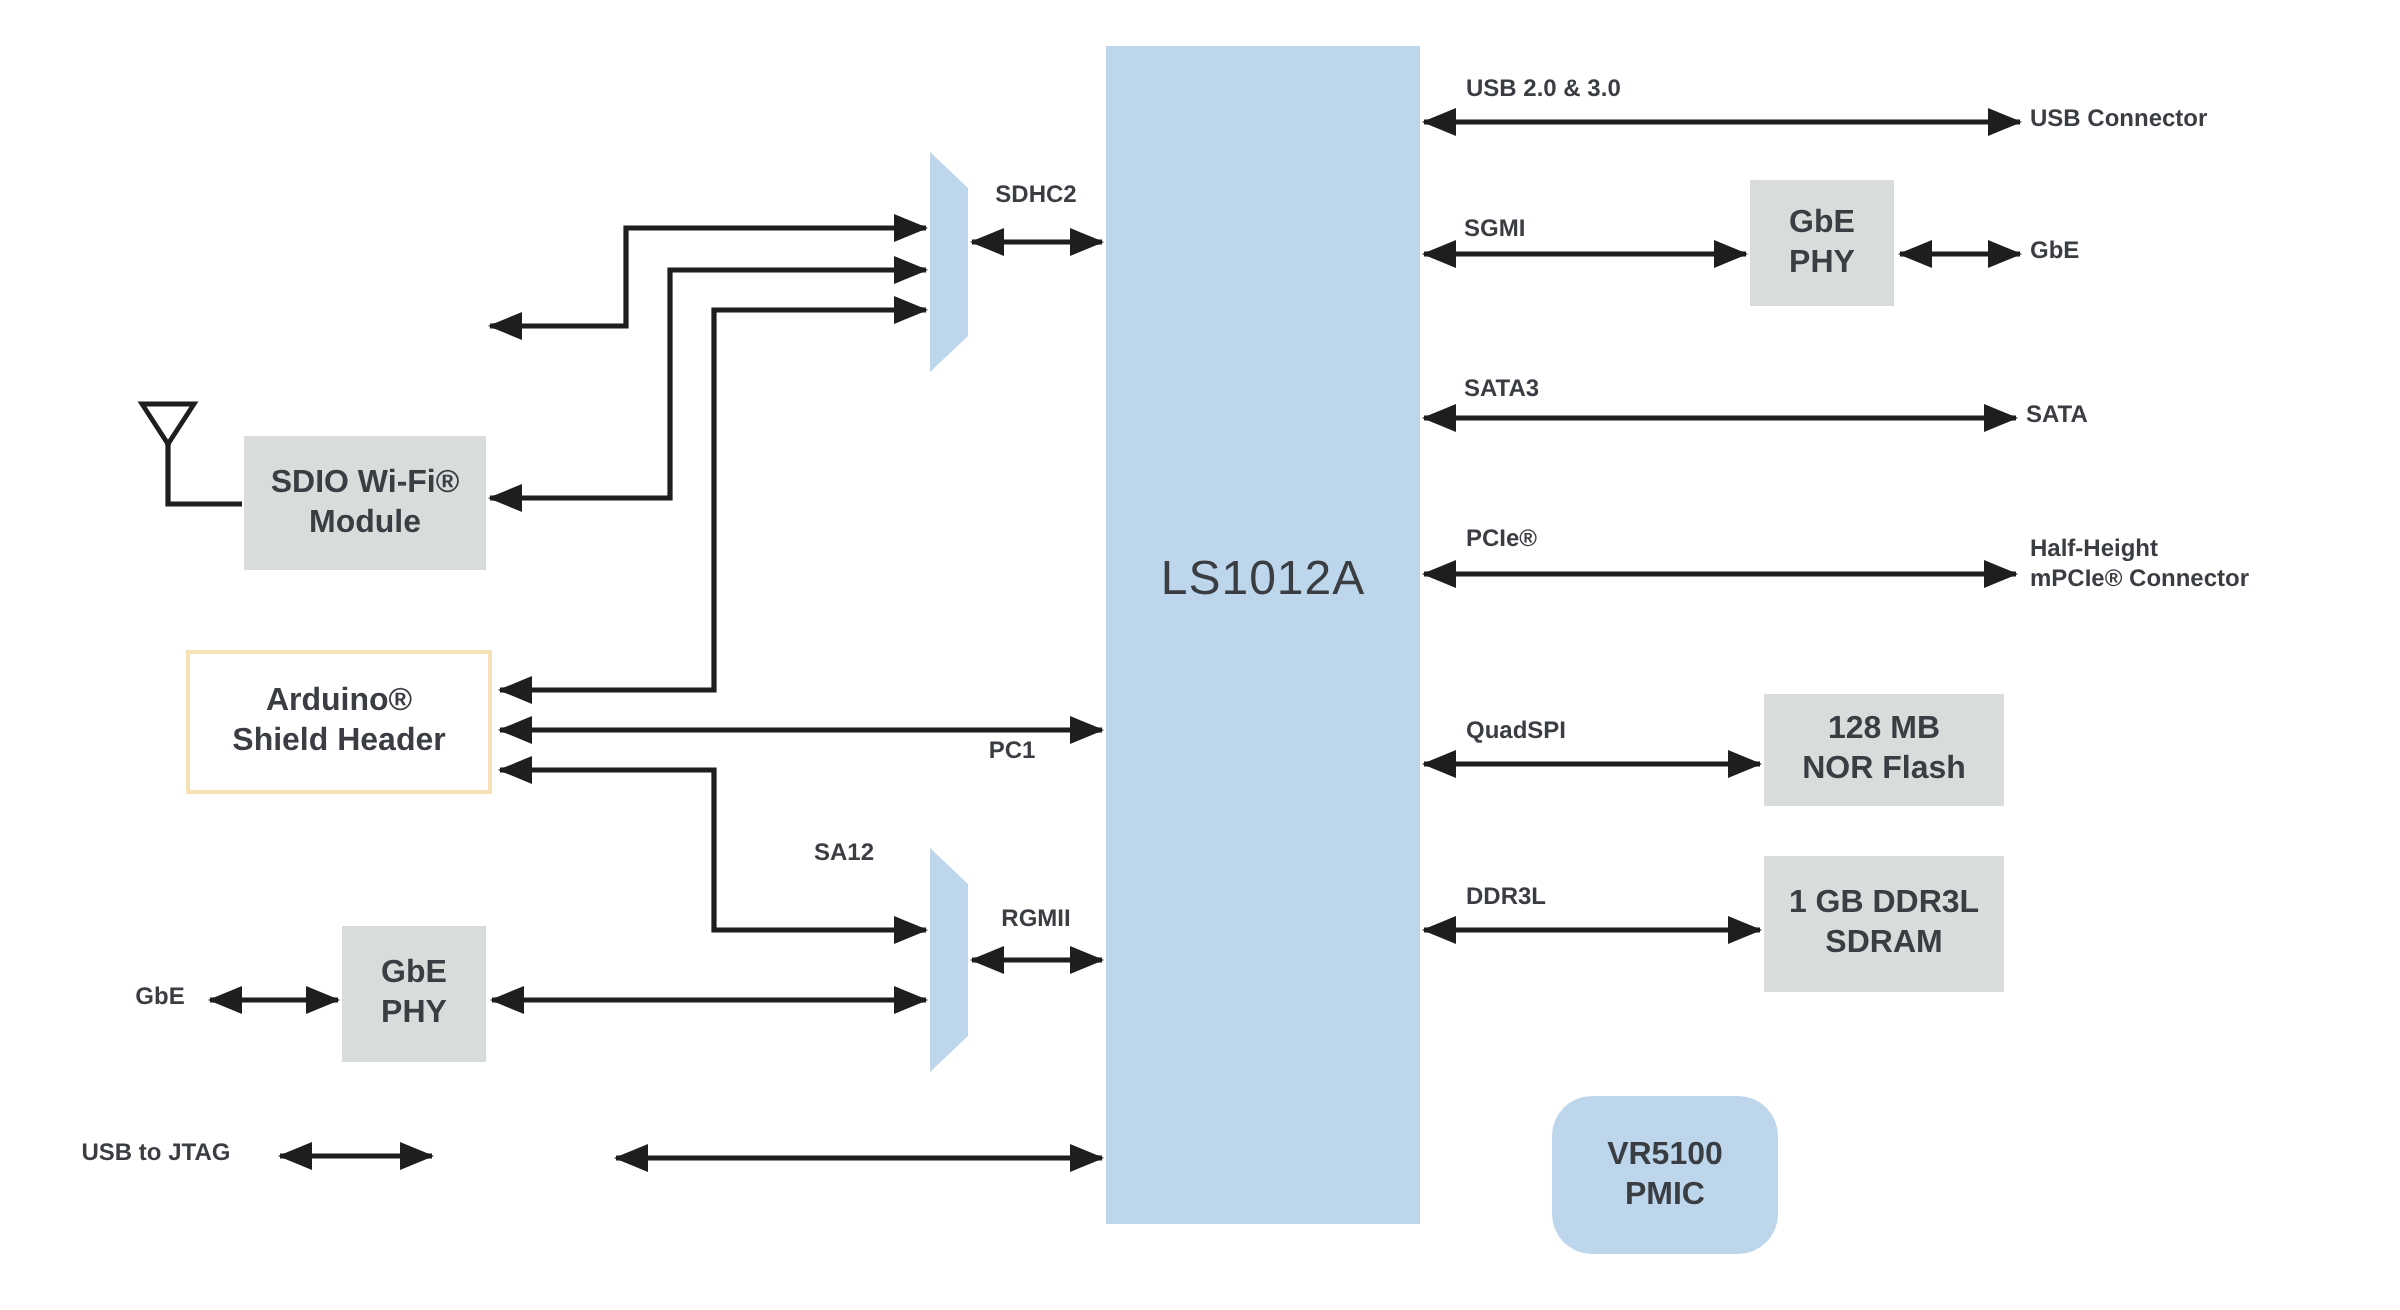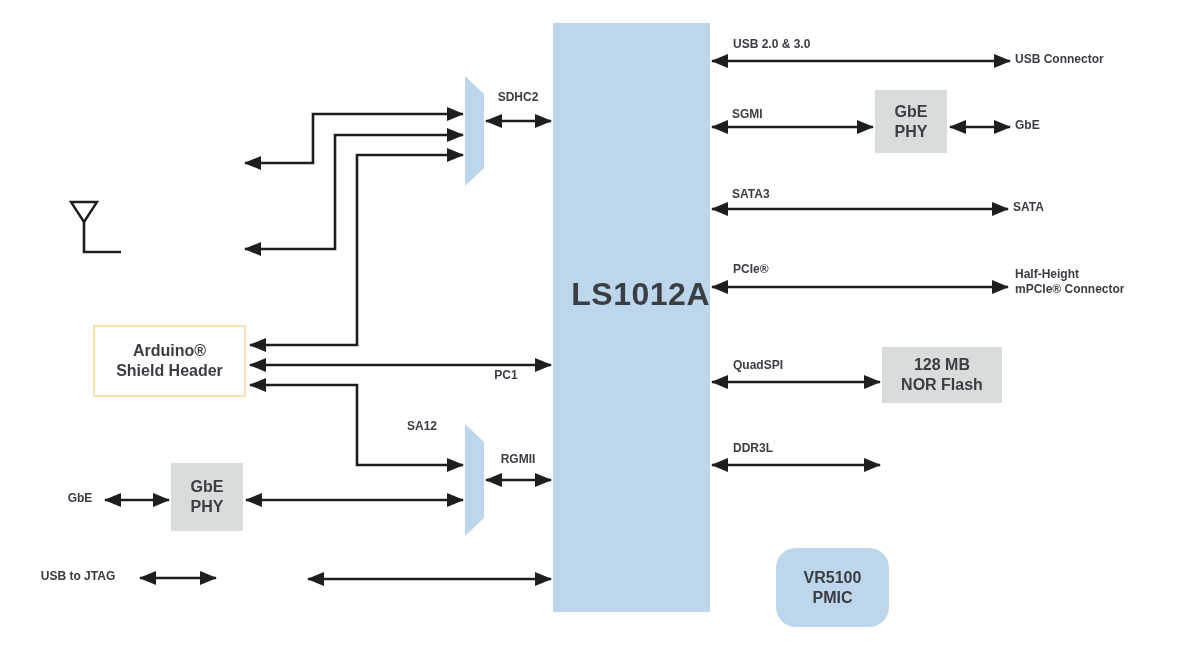--- a/index.html
+++ b/index.html
@@ -9,22 +9,22 @@
   }
   .box{
     position:absolute;display:flex;align-items:center;justify-content:center;
     text-align:center;white-space:pre-line;font-weight:bold;font-size:16px;
     line-height:1.22;color:var(--text);
   }
   .gray{background:var(--gray);}
   .blue{background:var(--blue);}
   .arduino{background:#ffffff;border:2px solid var(--arduino_border);}
   .soc-label{
-    position:absolute;top:252px;left:0;width:100%;text-align:right;
-    font-size:32px;font-weight:bold;color:var(--text);letter-spacing:.5px;
+    position:absolute;top:252px;left:0;width:100%;text-align:center;
+    font-size:24px;font-weight:normal;color:var(--text);letter-spacing:.5px;
   }
   .lbl{
     position:absolute;font-weight:bold;font-size:12px;color:var(--text);
     white-space:pre-line;line-height:1.22;
   }
   .ctr{text-align:center;}
   svg#wires{position:absolute;left:0;top:0;}
   .w{fill:none;stroke:var(--line);stroke-width:2.6px;}
   .both{marker-start:url(#ahs);marker-end:url(#ahe);}
   .head{fill:var(--line);stroke:none;}
@@ -72,29 +72,33 @@
     <polyline class="w both" points="712,209 1008,209"></polyline>
     <polyline class="w both" points="712,287 1008,287"></polyline>
     <polyline class="w both" points="712,382 880,382"></polyline>
     <polyline class="w both" points="712,465 880,465"></polyline>
   </svg>
 
   <div class="box blue" style="left:553px;top:23px;width:157px;height:589px;">
     <span class="soc-label">LS1012A</span>
   </div>
 
+  <div class="box gray" style="left:122px;top:218px;width:121px;height:67px;">SDIO Wi-Fi®
+Module</div>
   <div class="box arduino" style="left:93px;top:325px;width:149px;height:68px;">Arduino®
 Shield Header</div>
   <div class="box gray" style="left:171px;top:463px;width:72px;height:68px;">GbE
 PHY</div>
 
   <div class="box gray" style="left:875px;top:90px;width:72px;height:63px;">GbE
 PHY</div>
   <div class="box gray" style="left:882px;top:347px;width:120px;height:56px;">128 MB
 NOR Flash</div>
+  <div class="box gray" style="left:882px;top:428px;width:120px;height:68px;">1 GB DDR3L
+SDRAM</div>
   <div class="box blue" style="left:776px;top:548px;width:113px;height:79px;border-radius:20px;">VR5100
 PMIC</div>
 
   <div class="lbl ctr" style="left:482px;top:90px;width:72px;">SDHC2</div>
   <div class="lbl ctr" style="left:385px;top:419px;width:74px;">SA12</div>
   <div class="lbl ctr" style="left:481px;top:452px;width:74px;">RGMII</div>
   <div class="lbl ctr" style="left:478px;top:329px;width:56px;margin-top:39px;">PC1</div>
   <div class="lbl ctr" style="left:52px;top:491px;width:56px;">GbE</div>
   <div class="lbl ctr" style="left:16px;top:569px;width:124px;">USB to JTAG</div>
 

